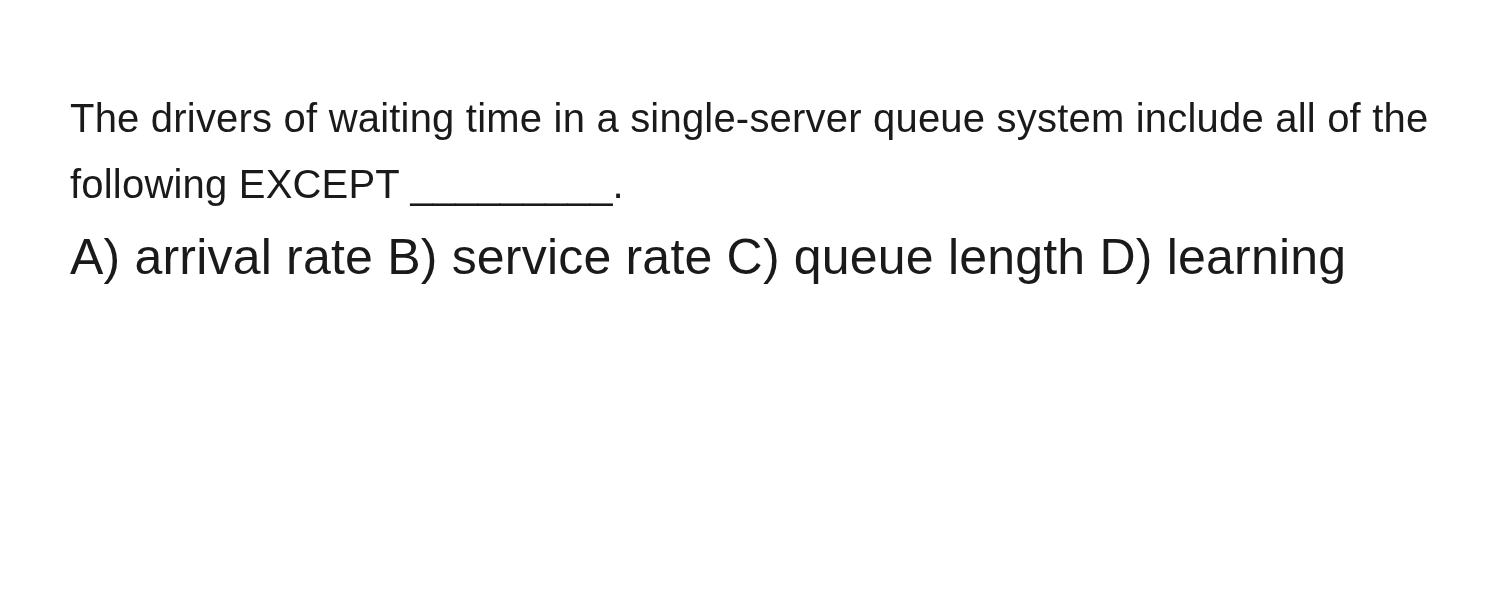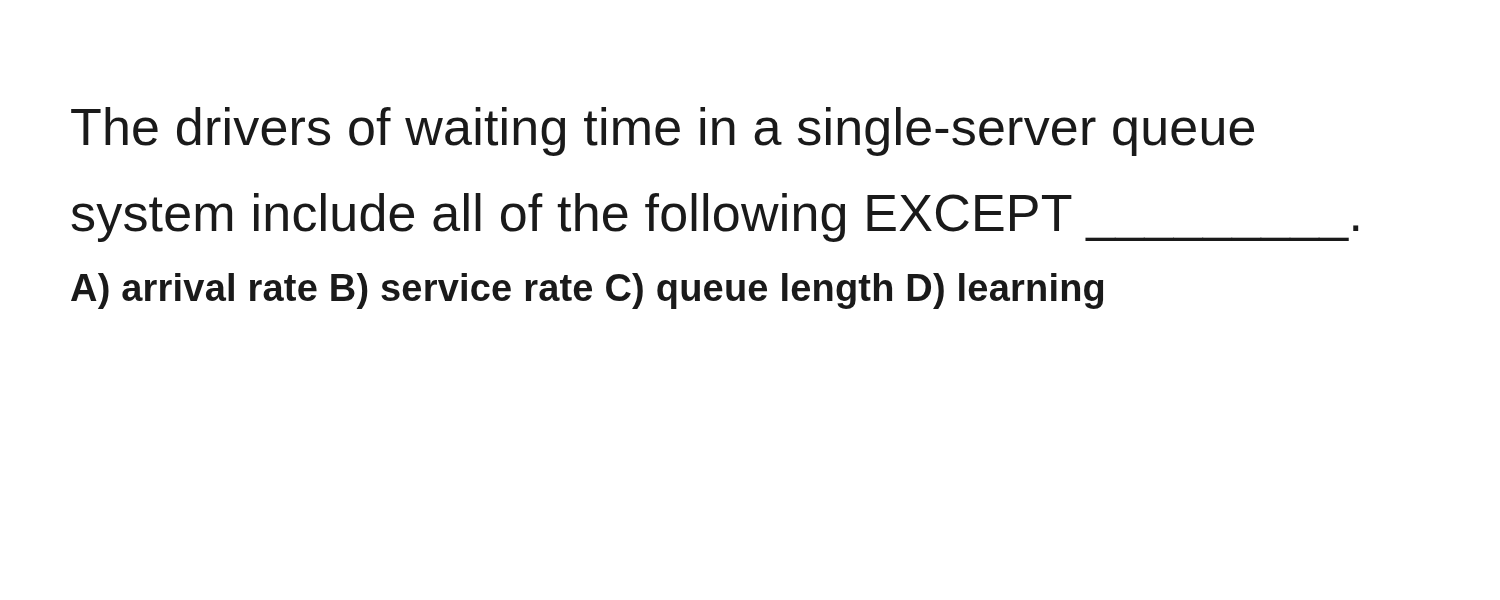--- a/index.html
+++ b/index.html
@@ -10,29 +10,29 @@
     body {
       width: 1500px;
       height: 600px;
       background: #ffffff;
       font-family: -apple-system, BlinkMacSystemFont, "Segoe UI", Helvetica, Arial, sans-serif;
       color: #1a1a1a;
       padding: 85px 70px 70px 70px;
       overflow: hidden;
     }
     .question-text {
-      font-size: 52px;
+      font-size: 40px;
       line-height: 1.65;
       font-weight: 400;
       letter-spacing: 0.2px;
     }
     .answer-text {
-      font-size: 38px;
+      font-size: 50px;
       line-height: 1.55;
-      font-weight: 700;
+      font-weight: 400;
       letter-spacing: 0.2px;
       margin-top: 2px;
     }
   </style>
 </head>
 <body>
 
 <div class="question-text">The drivers of waiting time in a single-server queue system include all of the following EXCEPT _________.</div>
 <div class="answer-text">A) arrival rate B) service rate C) queue length D) learning</div>
 

